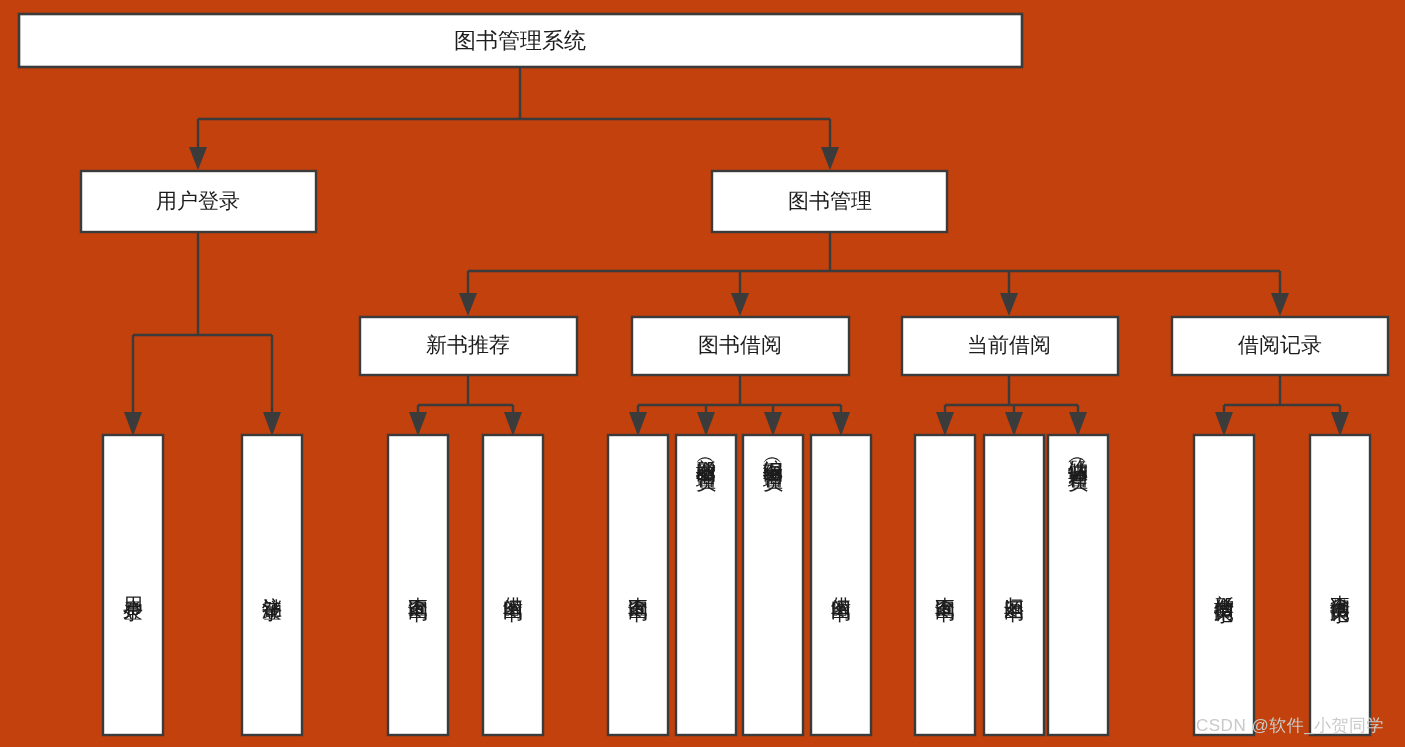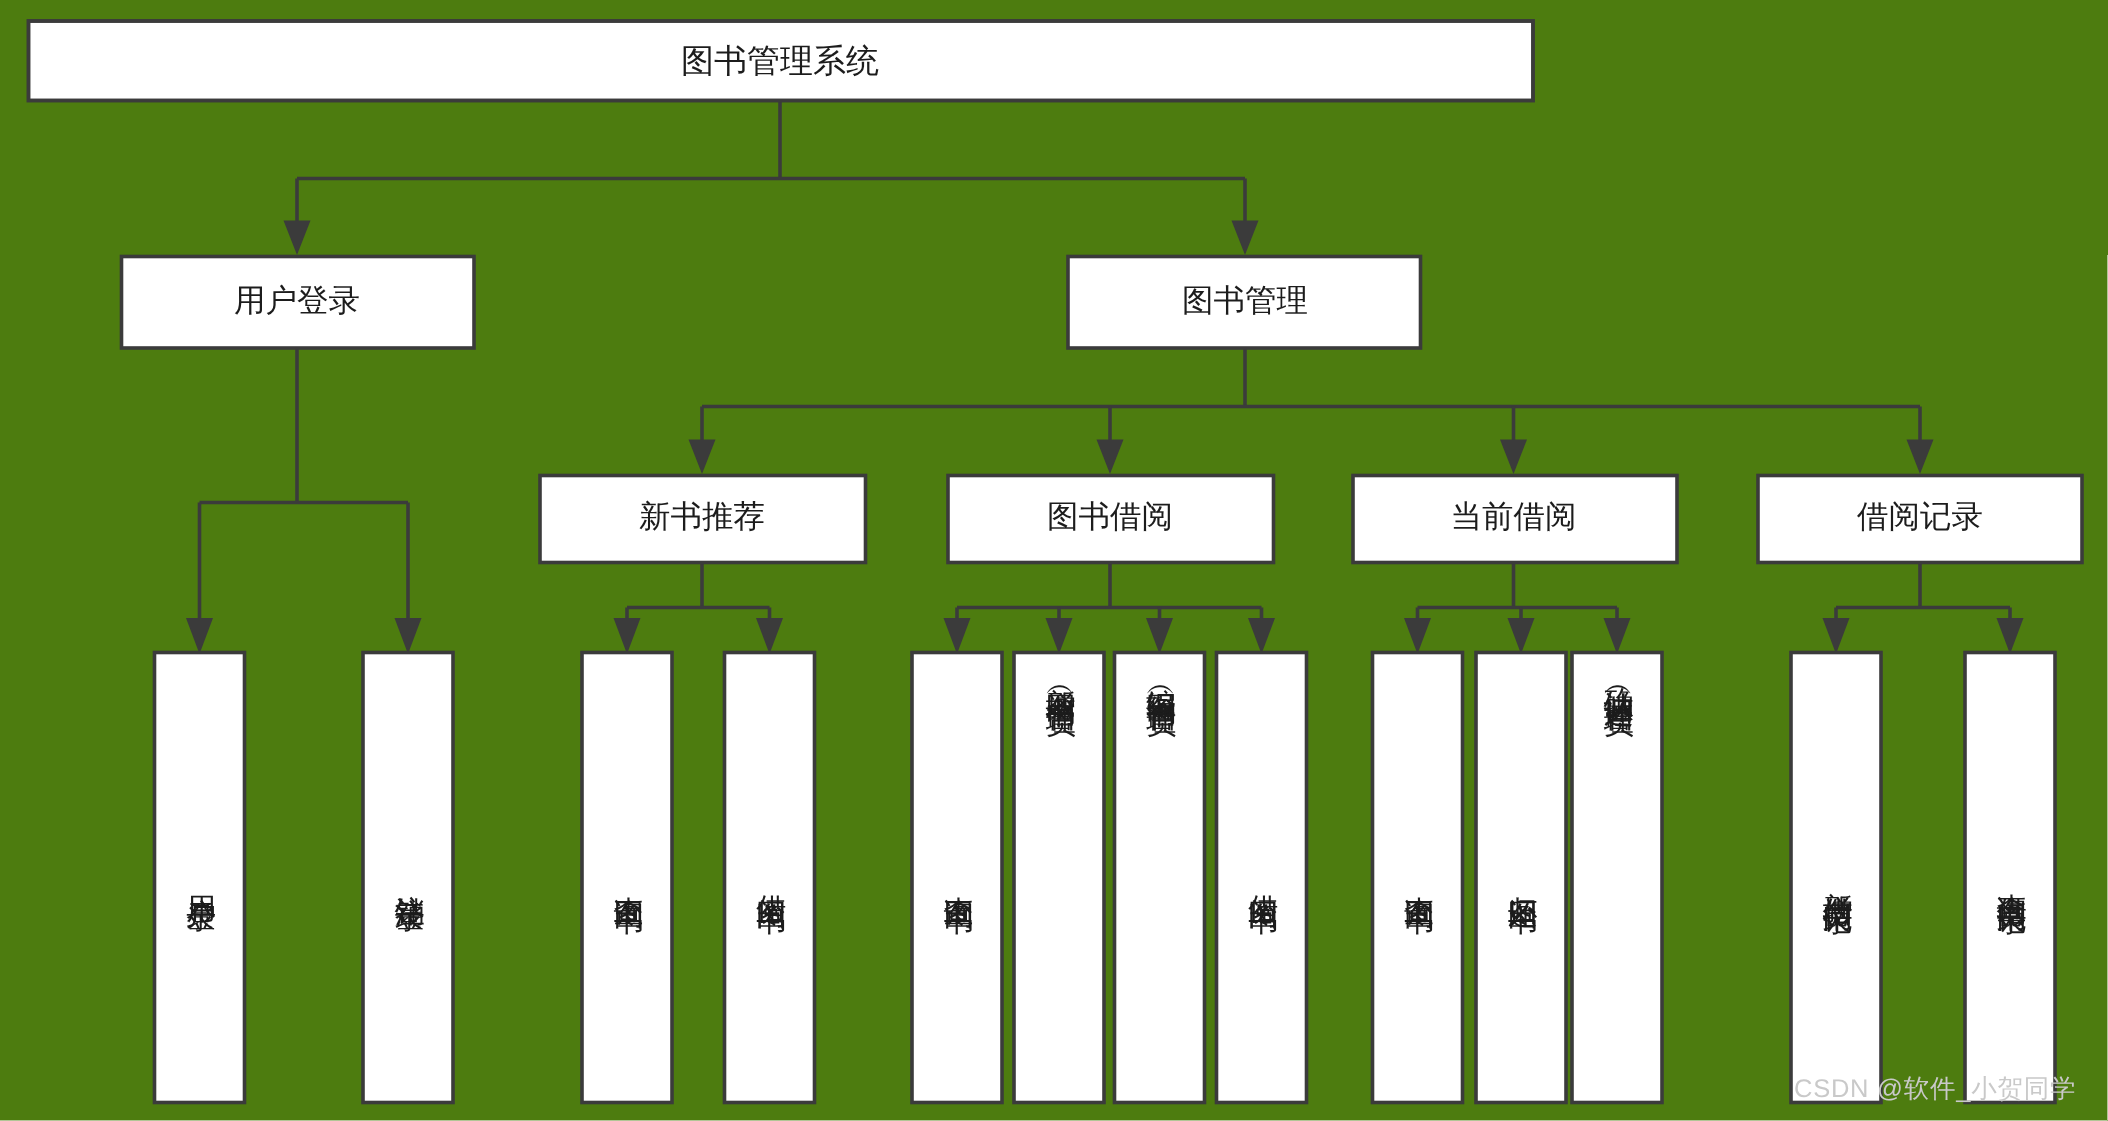--- a/index.html
+++ b/index.html
@@ -7,21 +7,21 @@
     padding: 0;
     background: #ffffff;
   }
   body {
     font-family: "Liberation Sans", "DejaVu Sans", sans-serif;
   }
   #diagram-root {
     position: relative;
     width: 1405px;
     height: 747px;
-    background: #4d7c0f;
+    background: #c2410c;
     overflow: hidden;
   }
   svg#tree-svg {
     position: absolute;
     top: 0;
     left: 0;
     width: 1405px;
     height: 747px;
   }
   .node-box {

